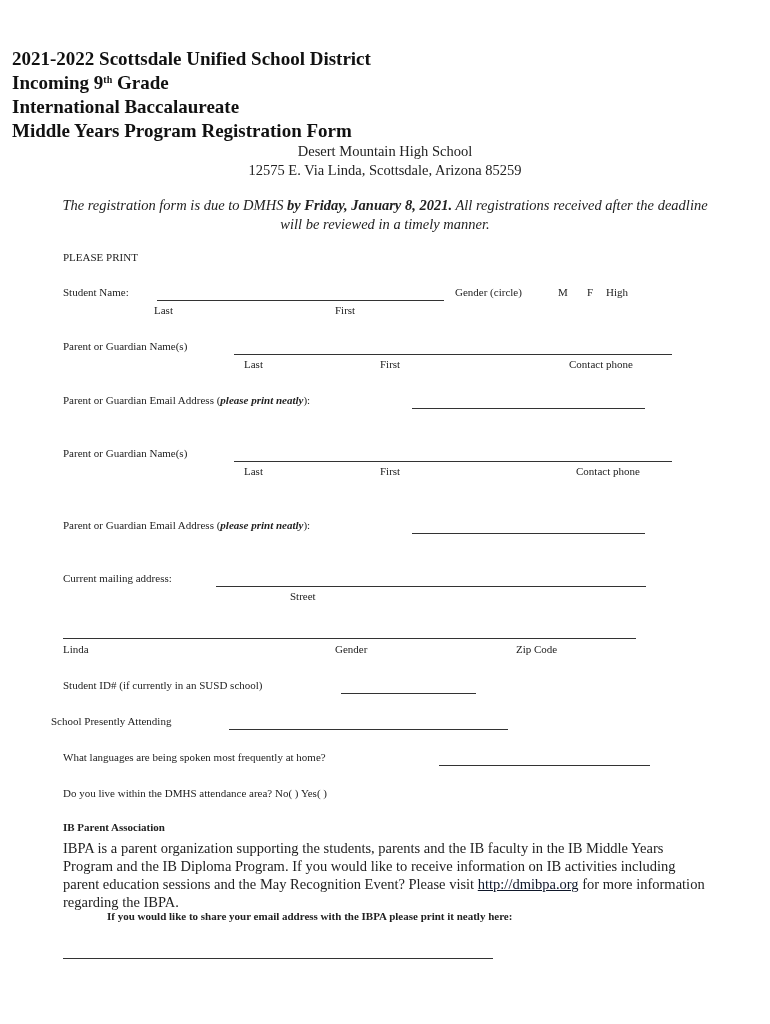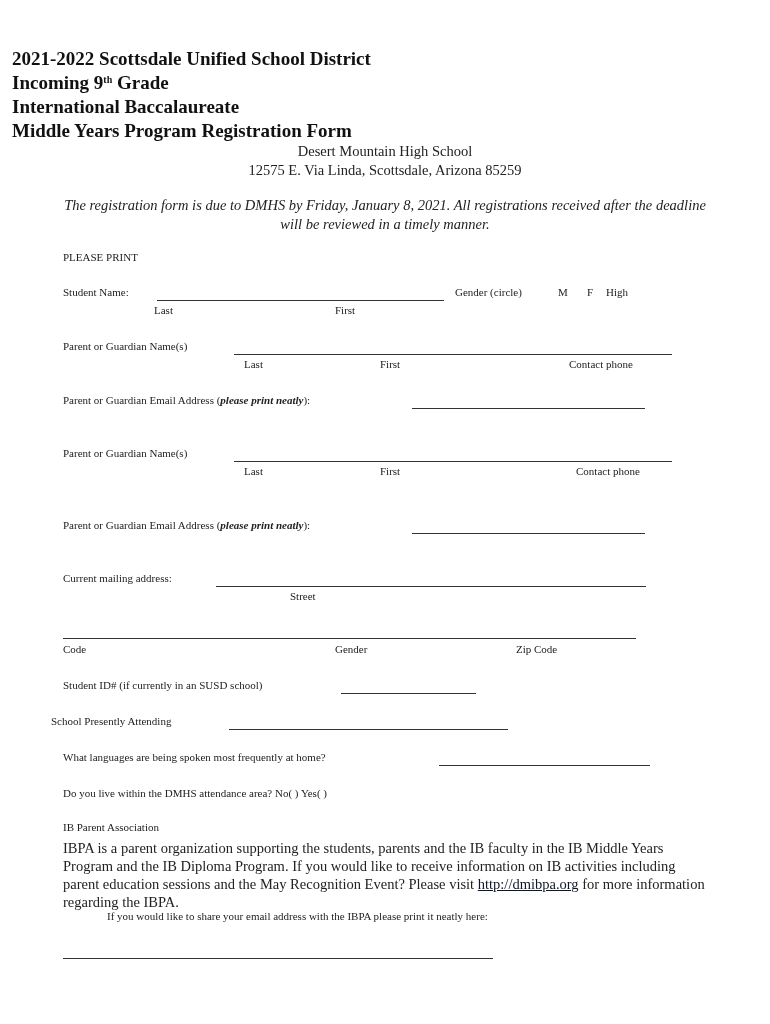--- a/index.html
+++ b/index.html
@@ -21,21 +21,21 @@
     .notice {
       position: absolute; left: 62px; width: 646px; text-align: center;
       font-style: italic; font-size: 14.5px; line-height: 19px; color: #222;
     }
     .t { font-size: 11px; color: #222; }
     .line { position: absolute; height: 0; border-top: 1px solid #333; }
     .para {
       position: absolute; left: 63px; width: 650px; font-size: 14.5px; line-height: 18px; color: #222;
     }
     .para a { color: #0f172a; text-decoration: underline; }
-    .bold { font-weight: normal; }
+    .bold { font-weight: bold; }
   </style>
 </head>
 <body>
 
 <div class="title" style="top:48px;">2021-2022 Scottsdale Unified School District</div>
 <div class="title" style="top:72px;"><span>Incoming 9</span><sup>th</sup><span> Grade</span></div>
 <div class="title" style="top:96px;">International Baccalaureate</div>
 <div class="title" style="top:120px;">Middle Years Program Registration Form</div>
 <div class="sub" style="top:143px;">Desert Mountain High School</div>
 <div class="sub" style="top:162px;">12575 E. Via Linda, Scottsdale, Arizona 85259</div>
@@ -66,21 +66,21 @@
 <div class="abs t" style="left:244px; top:465px;">Last</div>
 <div class="abs t" style="left:380px; top:465px;">First</div>
 <div class="abs t" style="left:576px; top:465px;">Contact phone</div>
 <div class="abs t" style="left:63px; top:519px;"><span>Parent or Guardian Email Address (</span><b><i>please print neatly</i></b><span>):</span></div>
 <div class="line" style="left:412px; top:533px; width:233px;"></div>
 
 <div class="abs t" style="left:63px; top:572px;">Current mailing address:</div>
 <div class="line" style="left:216px; top:586px; width:430px;"></div>
 <div class="abs t" style="left:290px; top:590px;">Street</div>
 <div class="line" style="left:63px; top:638px; width:573px;"></div>
-<div class="abs t" style="left:63px; top:643px;">Code</div>
+<div class="abs t" style="left:63px; top:643px;">Linda</div>
 <div class="abs t" style="left:335px; top:643px;">Gender</div>
 <div class="abs t" style="left:516px; top:643px;">Zip Code</div>
 
 <div class="abs t" style="left:63px; top:679px;">Student ID# (if currently in an SUSD school)</div>
 <div class="line" style="left:341px; top:693px; width:135px;"></div>
 
 <div class="abs t" style="left:51px; top:715px;">School Presently Attending</div>
 <div class="line" style="left:229px; top:729px; width:279px;"></div>
 
 <div class="abs t" style="left:63px; top:751px;">What languages are being spoken most frequently at home?</div>

